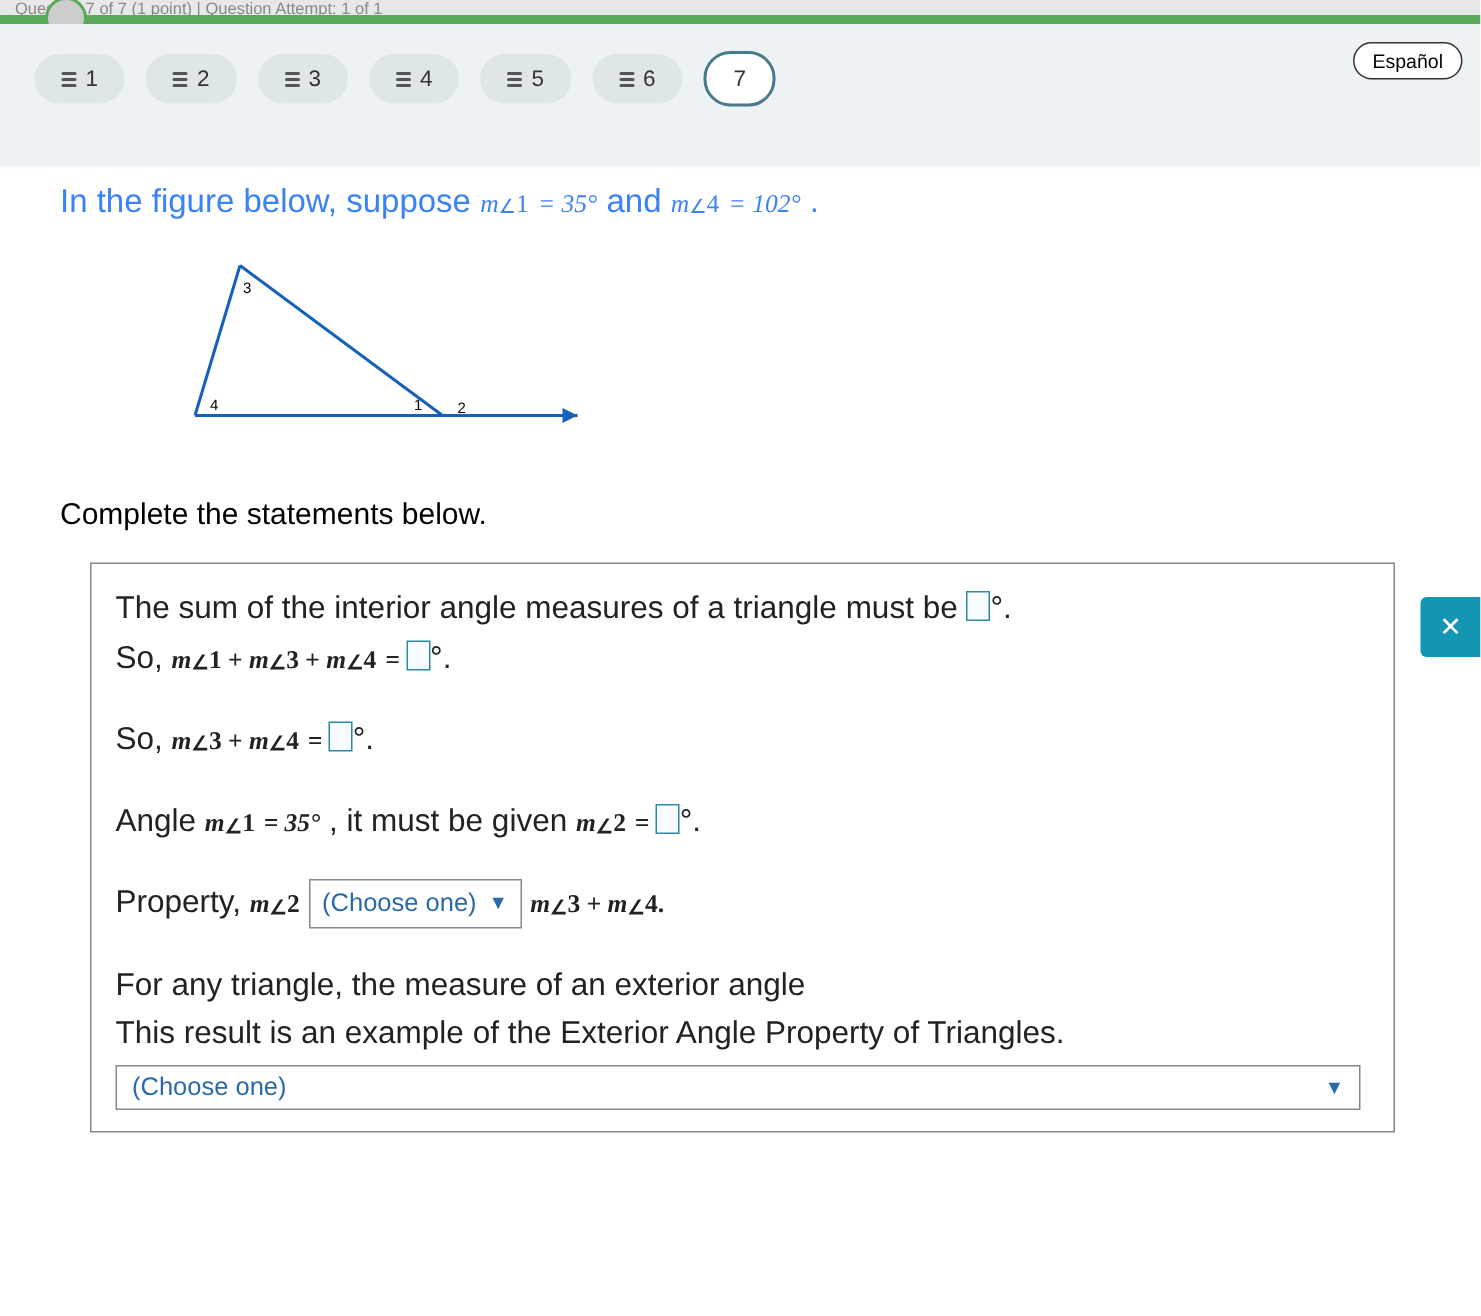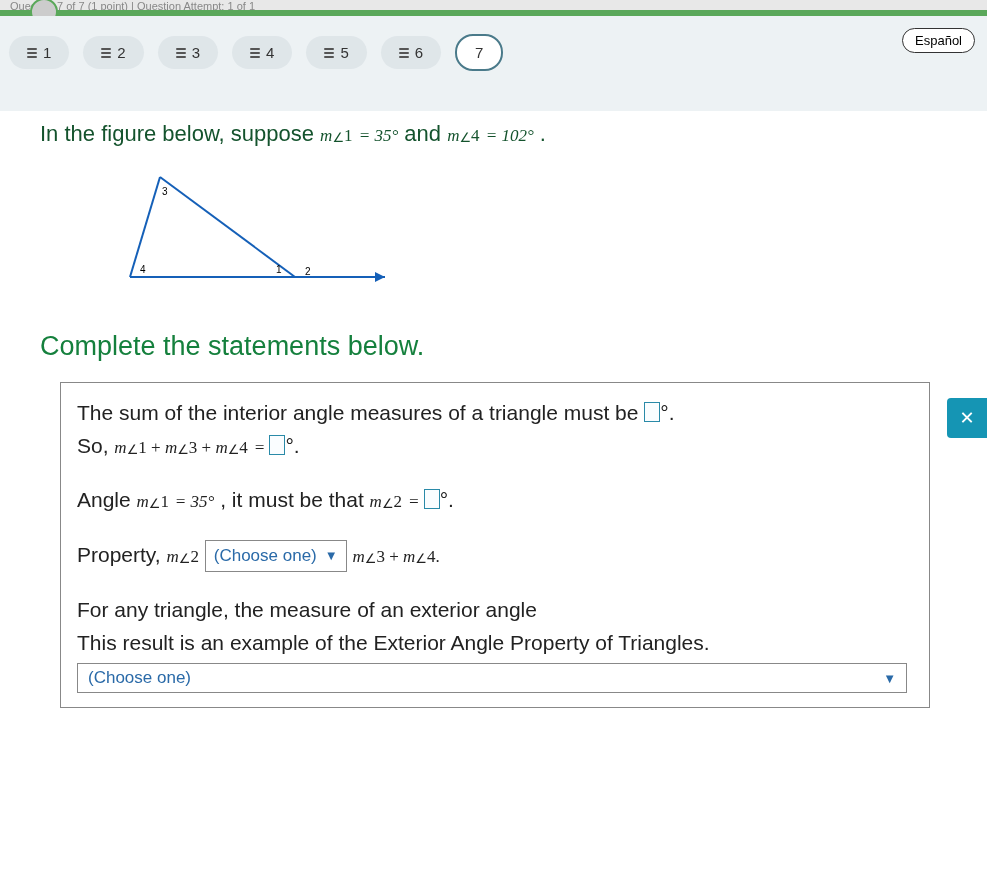--- a/index.html
+++ b/index.html
@@ -29,21 +29,21 @@
   left: 30px;
   top: -12px;
   width: 28px;
   height: 28px;
   border-radius: 50%;
   background: #ccc;
   border: 2px solid #5aa85a;
 }
 .nav-area {
   background: #edf2f4;
-  padding: 18px 20px 40px 9px;
+  padding: 18px 20px 40px 23px;
   position: relative;
 }
 .question-pills {
   display: flex;
   gap: 14px;
   align-items: center;
 }
 .pill {
   background: #dfe6e9;
   border-radius: 18px;
@@ -79,50 +79,50 @@
   padding: 4px 12px;
   font-size: 13px;
   background: #fff;
   cursor: pointer;
 }
 .content {
   padding: 10px 40px 20px 40px;
 }
 .intro {
   font-size: 22px;
-  color: #14532d;
+  color: #3b82f6;
   margin-bottom: 20px;
 }
 .mtext {
   font-family: "Times New Roman", serif;
   font-style: italic;
   font-size: 17px;
 }
 .mtext .reg { font-style: normal; }
 .angle { font-size: 13px; vertical-align: -1px; font-style: normal; }
 .figure-wrap {
   margin: 10px 0 30px 60px;
 }
 .sub-intro {
-  font-size: 27px;
-  color: #15803d;
+  font-size: 20px;
+  color: #000000;
   margin: 20px 0;
 }
 .answer-box {
   border: 1px solid #888;
   margin: 0 10px 0 20px;
   padding: 14px 16px;
   width: 870px;
 }
 .answer-box p {
   font-size: 21px;
   color: #222;
   line-height: 1.55;
 }
-.answer-box .mtext { font-size: 17px; }
+.answer-box .mtext { font-size: 17px; font-weight: bold; }
 .group { margin-bottom: 22px; }
 .group:last-child { margin-bottom: 0; }
 .blank {
   display: inline-block;
   width: 16px;
   height: 20px;
   border: 1px solid #2a8aa8;
   background: #fafdff;
   vertical-align: -2px;
 }
@@ -274,28 +274,34 @@
       </p>
       <p>
         <span>So, </span>
         <span class="mtext">m<span class="angle">∠</span><span class="reg">1 + </span>m<span class="angle">∠</span><span class="reg">3 + </span>m<span class="angle">∠</span><span class="reg">4</span></span>
         <span class="mtext reg"> = </span>
         <span class="blank"></span><span>°.</span>
       </p>
     </div>
 
     <div class="group">
+      <p>
+        <span>So, </span>
+        <span class="mtext">m<span class="angle">∠</span><span class="reg">3 + </span>m<span class="angle">∠</span><span class="reg">4</span></span>
+        <span class="mtext reg"> = </span>
+        <span class="blank"></span><span>°.</span>
+      </p>
     </div>
 
     <div class="group">
       <p>
         <span>Angle </span>
         <span class="mtext">m<span class="angle">∠</span><span class="reg">1</span></span>
         <span class="mtext reg">= 35°</span>
-        <span>, it must be that </span>
+        <span>, it must be given </span>
         <span class="mtext">m<span class="angle">∠</span><span class="reg">2</span></span>
         <span class="mtext reg"> = </span>
         <span class="blank"></span><span>°.</span>
       </p>
     </div>
 
     <div class="group">
       <p>
         <span>Property, </span>
         <span class="mtext">m<span class="angle">∠</span><span class="reg">2</span></span>

